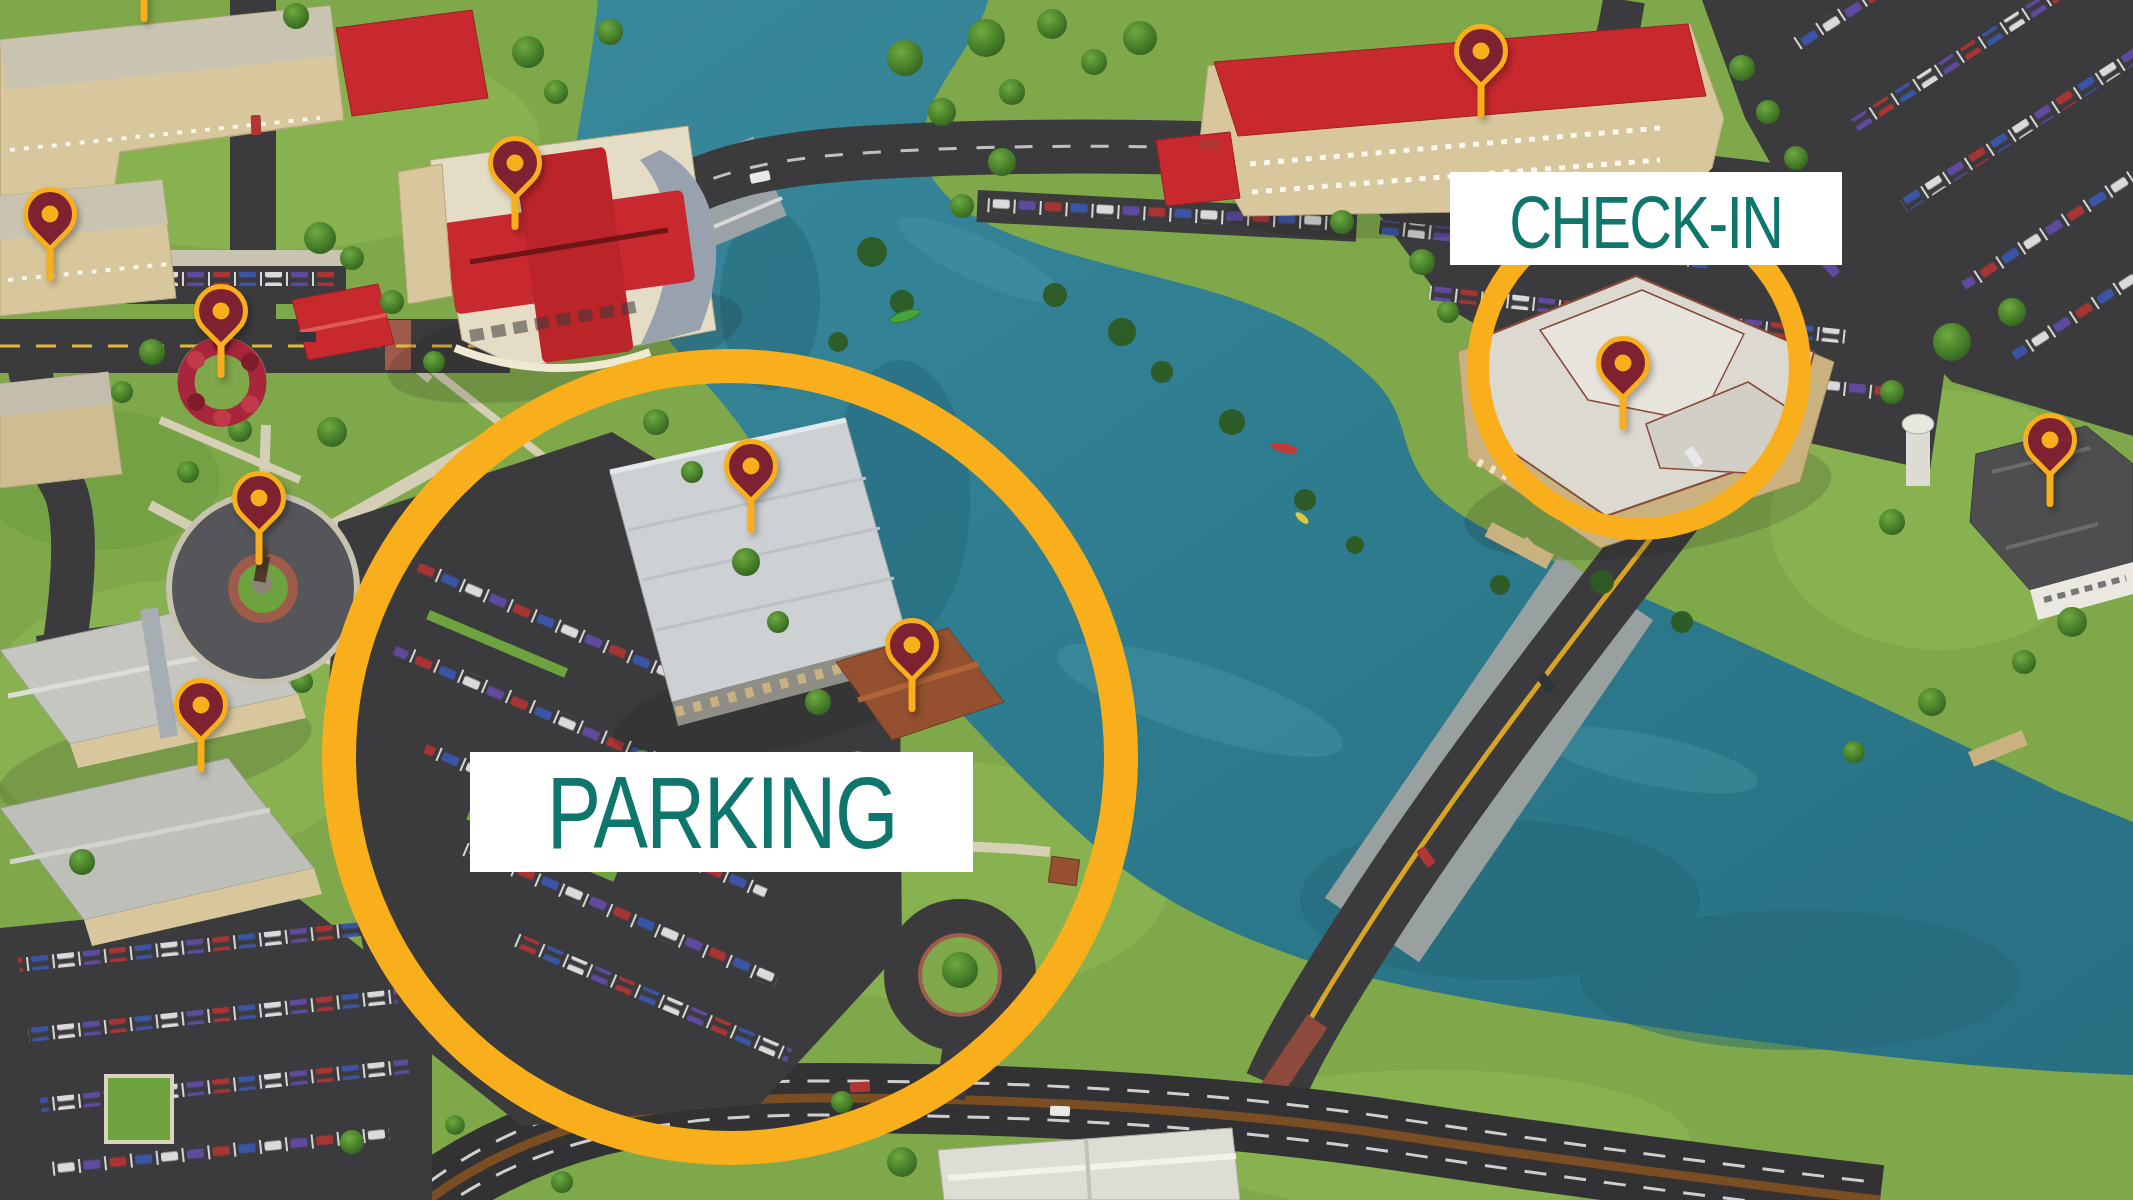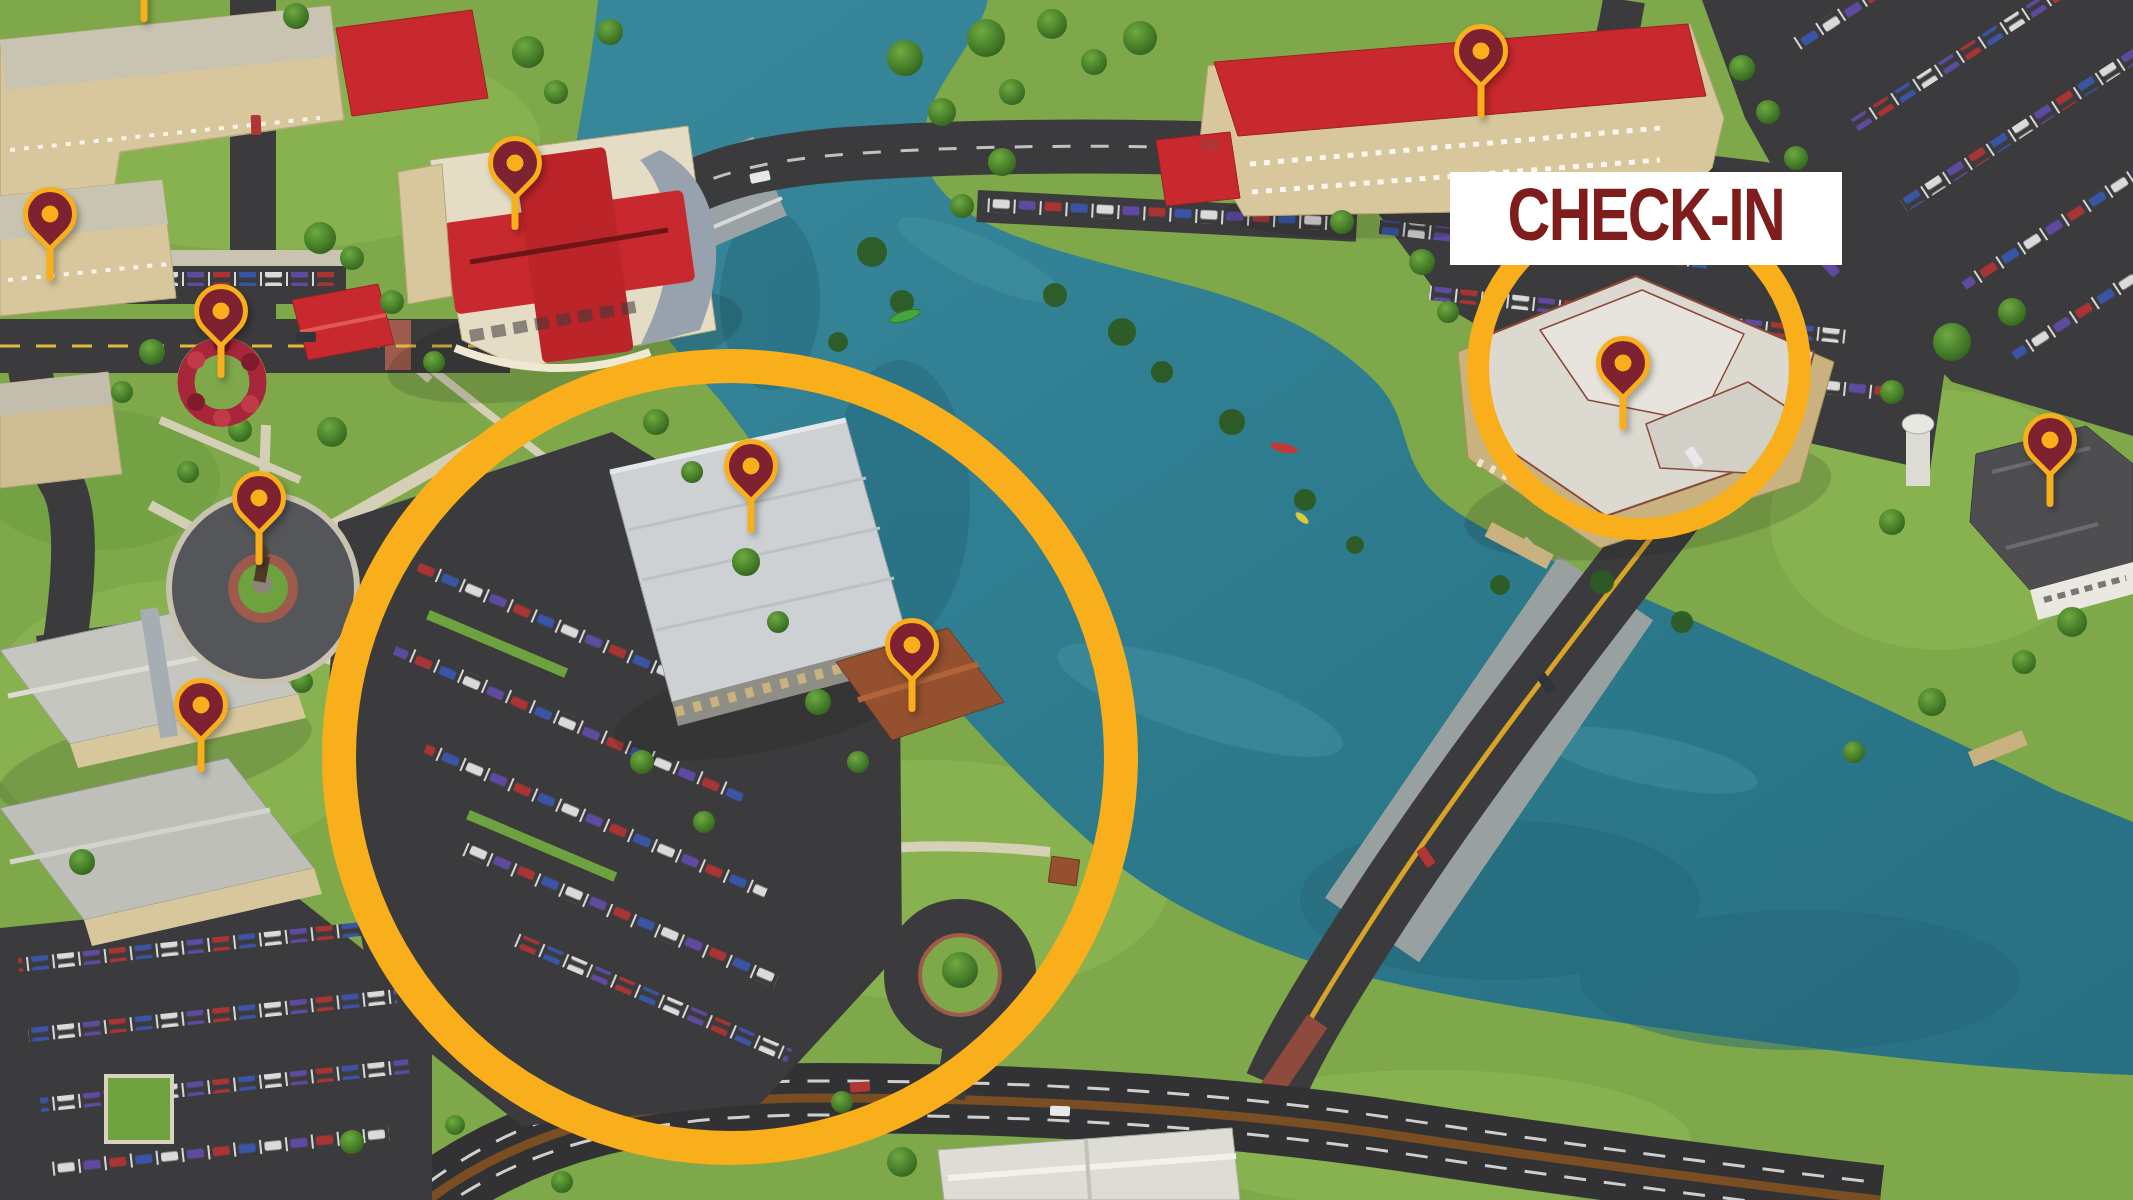--- a/index.html
+++ b/index.html
@@ -1,22 +1,22 @@
 <!DOCTYPE html>
 <html><head>
 <meta charset="utf-8">
 <style>
   html,body{margin:0;padding:0;background:#7FA84A;}
   #campus-map{position:relative;width:2133px;height:1200px;overflow:hidden;
     font-family:"Liberation Sans",sans-serif;}
   #map-art{position:absolute;left:0;top:0;width:2133px;height:1200px;z-index:1;}
   .hl-circle{position:absolute;border-style:solid;border-color:#F8AF1B;border-radius:50%;
     box-sizing:border-box;z-index:10;}
-  .map-label{position:absolute;background:#FFFFFF;color:#7f1d1d;font-weight:700;
-    display:flex;align-items:flex-start;justify-content:center;z-index:30;}
+  .map-label{position:absolute;background:#FFFFFF;color:#0f766e;font-weight:400;
+    display:flex;align-items:flex-end;justify-content:center;z-index:30;}
   .map-label span{display:inline-block;transform:scaleX(0.8);letter-spacing:-2px;white-space:nowrap;}
   #pin-layer{position:absolute;left:0;top:0;width:100%;height:100%;z-index:20;pointer-events:none;}
   .pin-wrap{position:absolute;width:74px;height:100px;
     filter:drop-shadow(3px 4px 3px rgba(0,0,0,0.3));}
   .pin-head{position:absolute;left:10px;top:6px;width:54px;height:54px;box-sizing:border-box;
     background:#7E2231;border:5px solid #F8AF1B;border-radius:50% 50% 50% 0;
     transform:rotate(-45deg);}
   .pin-head::after{content:"";position:absolute;left:50%;top:50%;width:17px;height:17px;
     border-radius:50%;background:#F8AF1B;transform:translate(-50%,-50%);}
   .pin-tail{position:absolute;left:50%;bottom:0;width:7px;height:36px;background:#F8AF1B;
@@ -421,17 +421,20 @@
       <div class="pin-wrap" style="left: 1586px; top: 330px;">
         <div class="pin-tail"></div>
         <div class="pin-head"></div>
       </div>
       <div class="pin-wrap" style="left: 2013px; top: 407px;">
         <div class="pin-tail"></div>
         <div class="pin-head"></div>
       </div>
     </div>
 
+  <div class="map-label" style="left:470px;top:752px;width:503px;height:120px;font-size:102px">
+    <span>PARKING</span>
+  </div>
   <div class="map-label" style="left:1450px;top:172px;width:392px;height:93px;font-size:74px">
     <span>CHECK-IN</span>
   </div>
 
 </div>
 
 </body></html>

